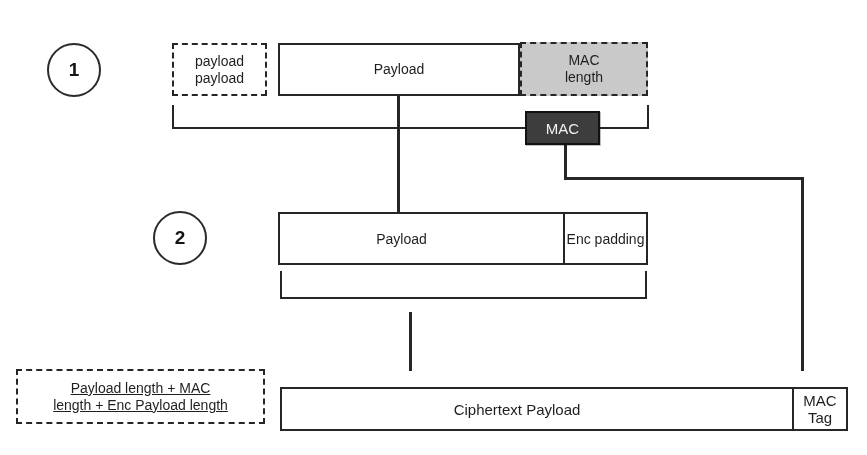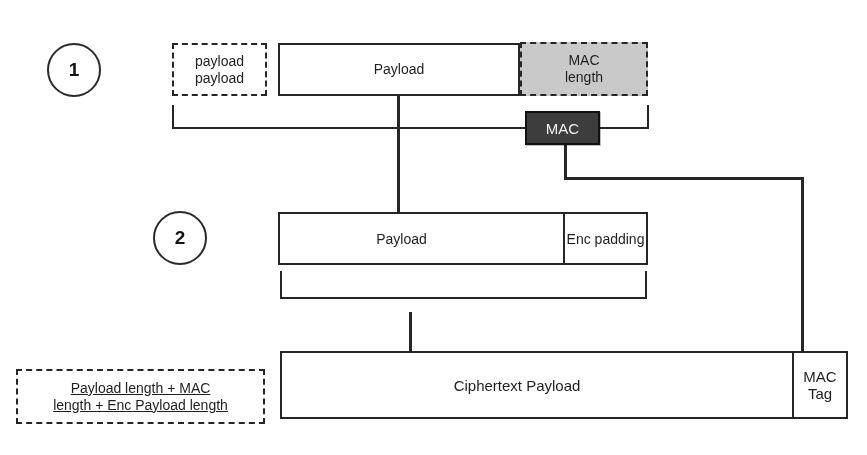--- a/index.html
+++ b/index.html
@@ -121,21 +121,21 @@
       <span>Enc padding</span>
     </div>
   </div>
 
 
   <div class="abs cell-box dashed stack" style="left:16px; top:369px; width:249px; height:55px;text-decoration:underline;">
     <span>Payload length + MAC</span>
     <span>length + Enc Payload length</span>
   </div>
 
-  <div class="abs split-box bottom-row" style="left:280px; top:351px; width:568px; height:68px;">
+  <div class="abs split-box bottom-row" style="left:280px; top:387px; width:568px; height:44px;">
     <div class="cell" style="width:470px;">
       <span>Ciphertext Payload</span>
     </div>
     <div class="cell divided" style="flex:1;justify-content:center;">
       <span>MAC Tag</span>
     </div>
   </div>
 
 </div>
 

